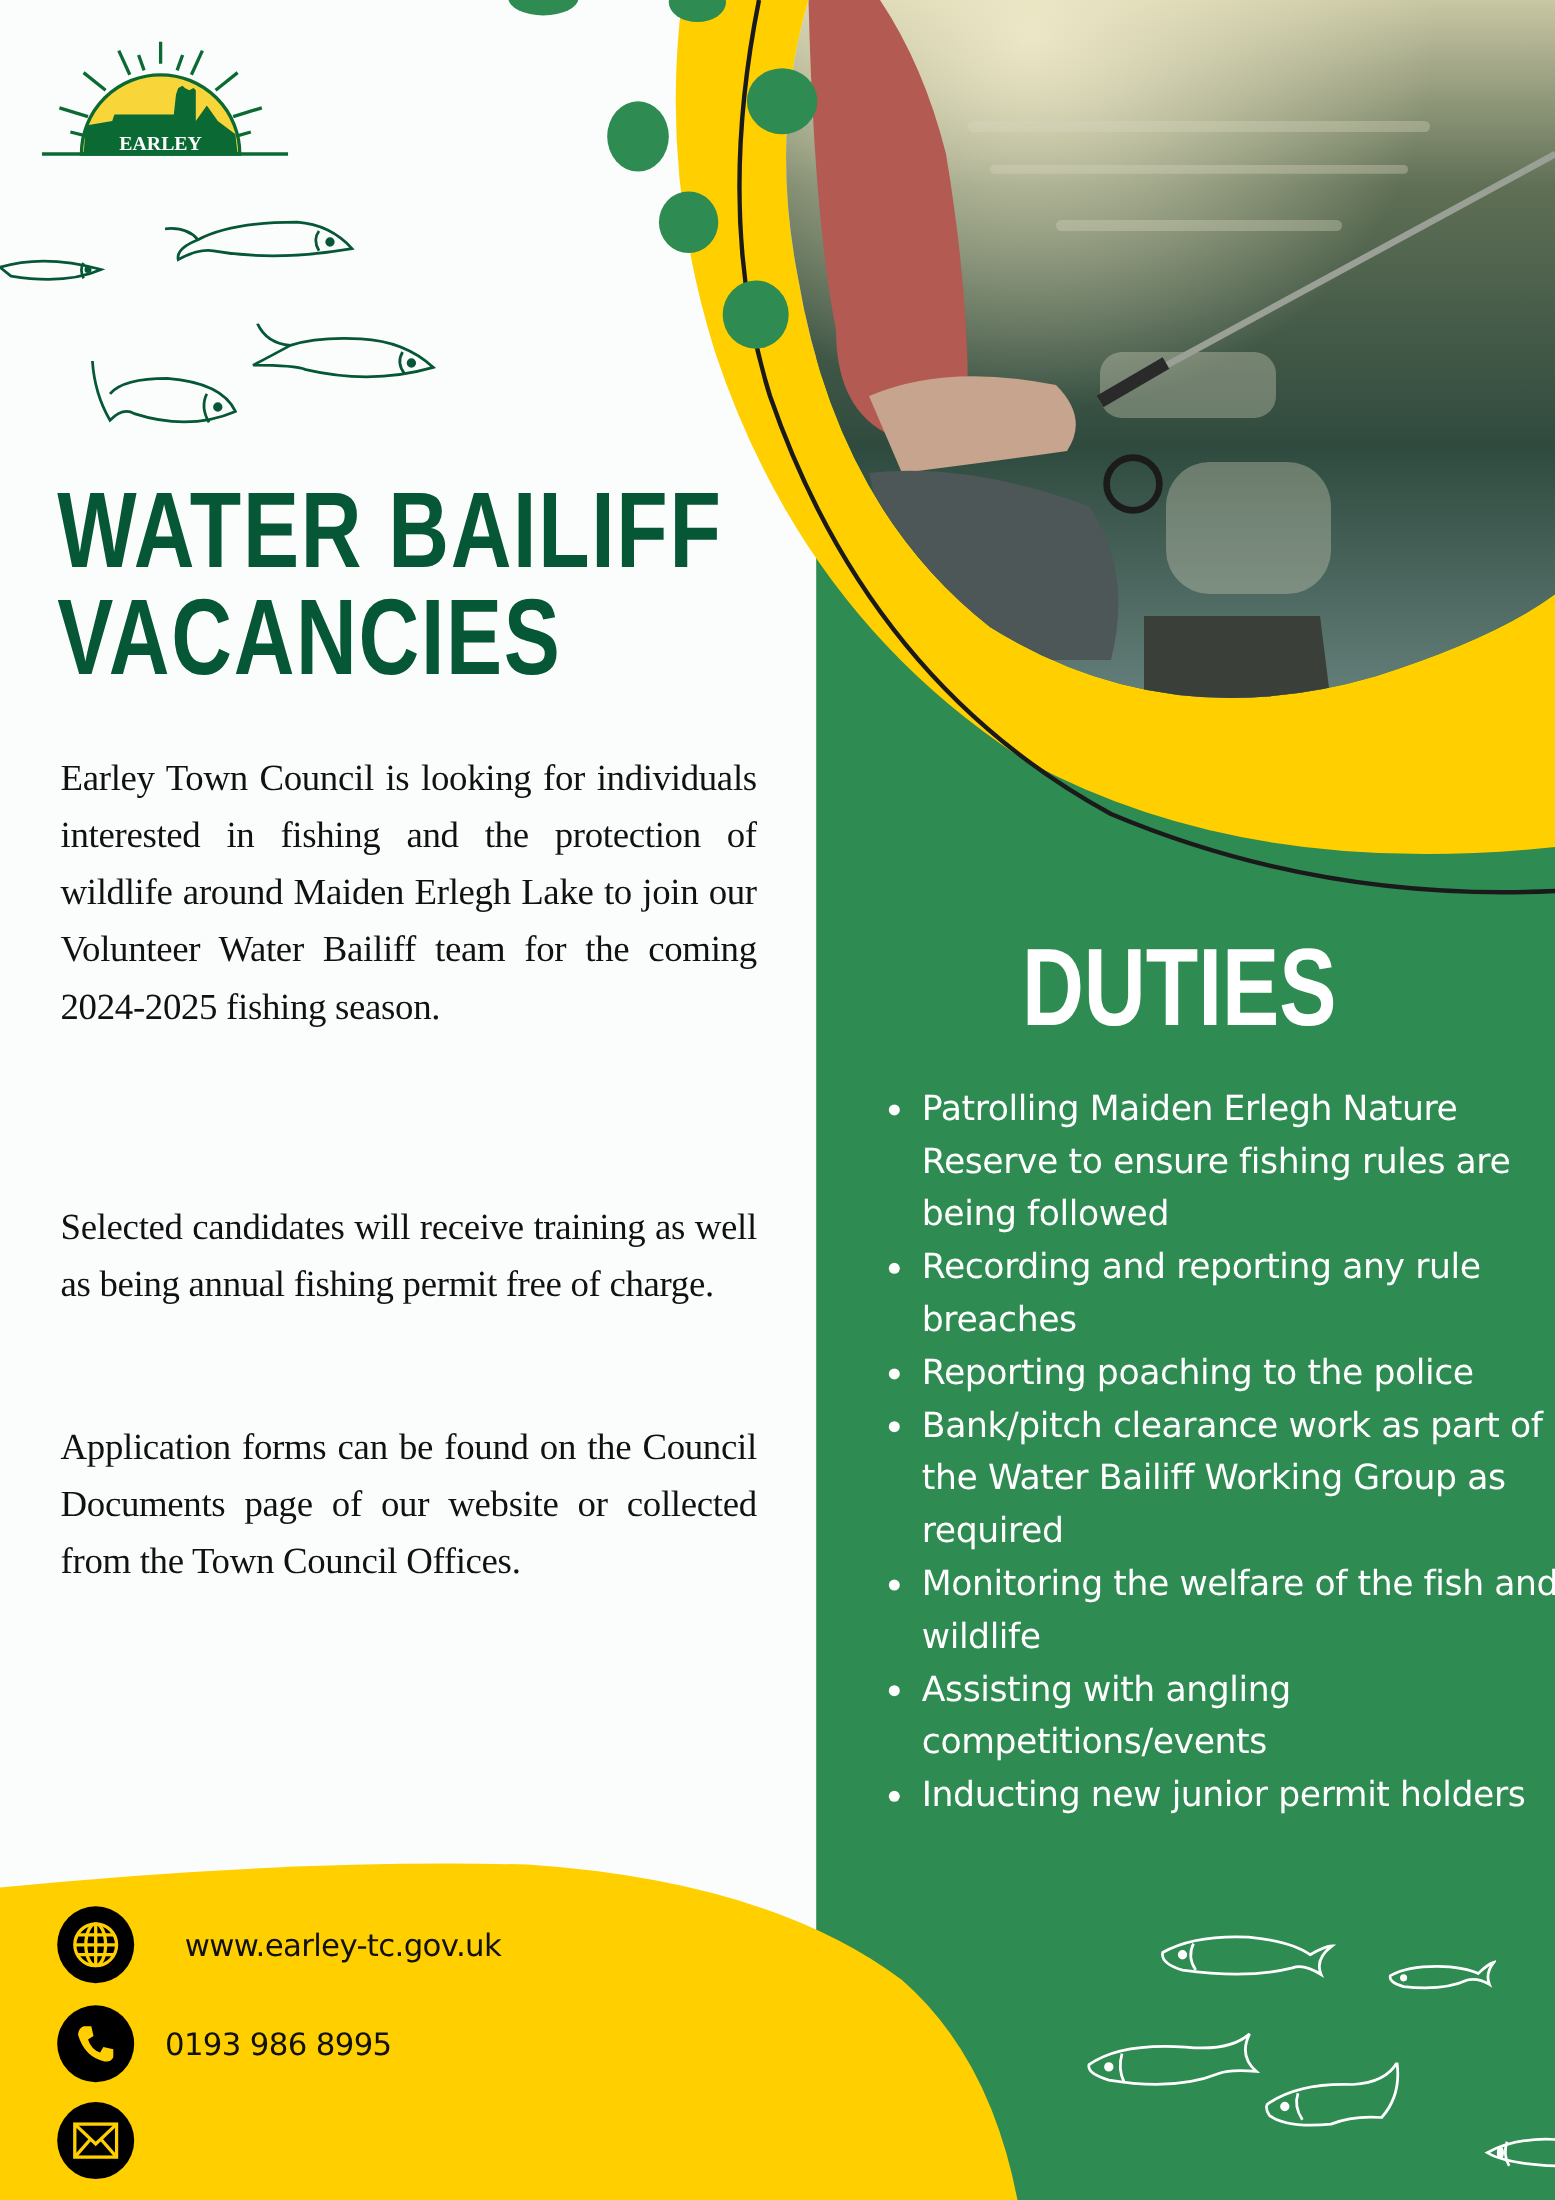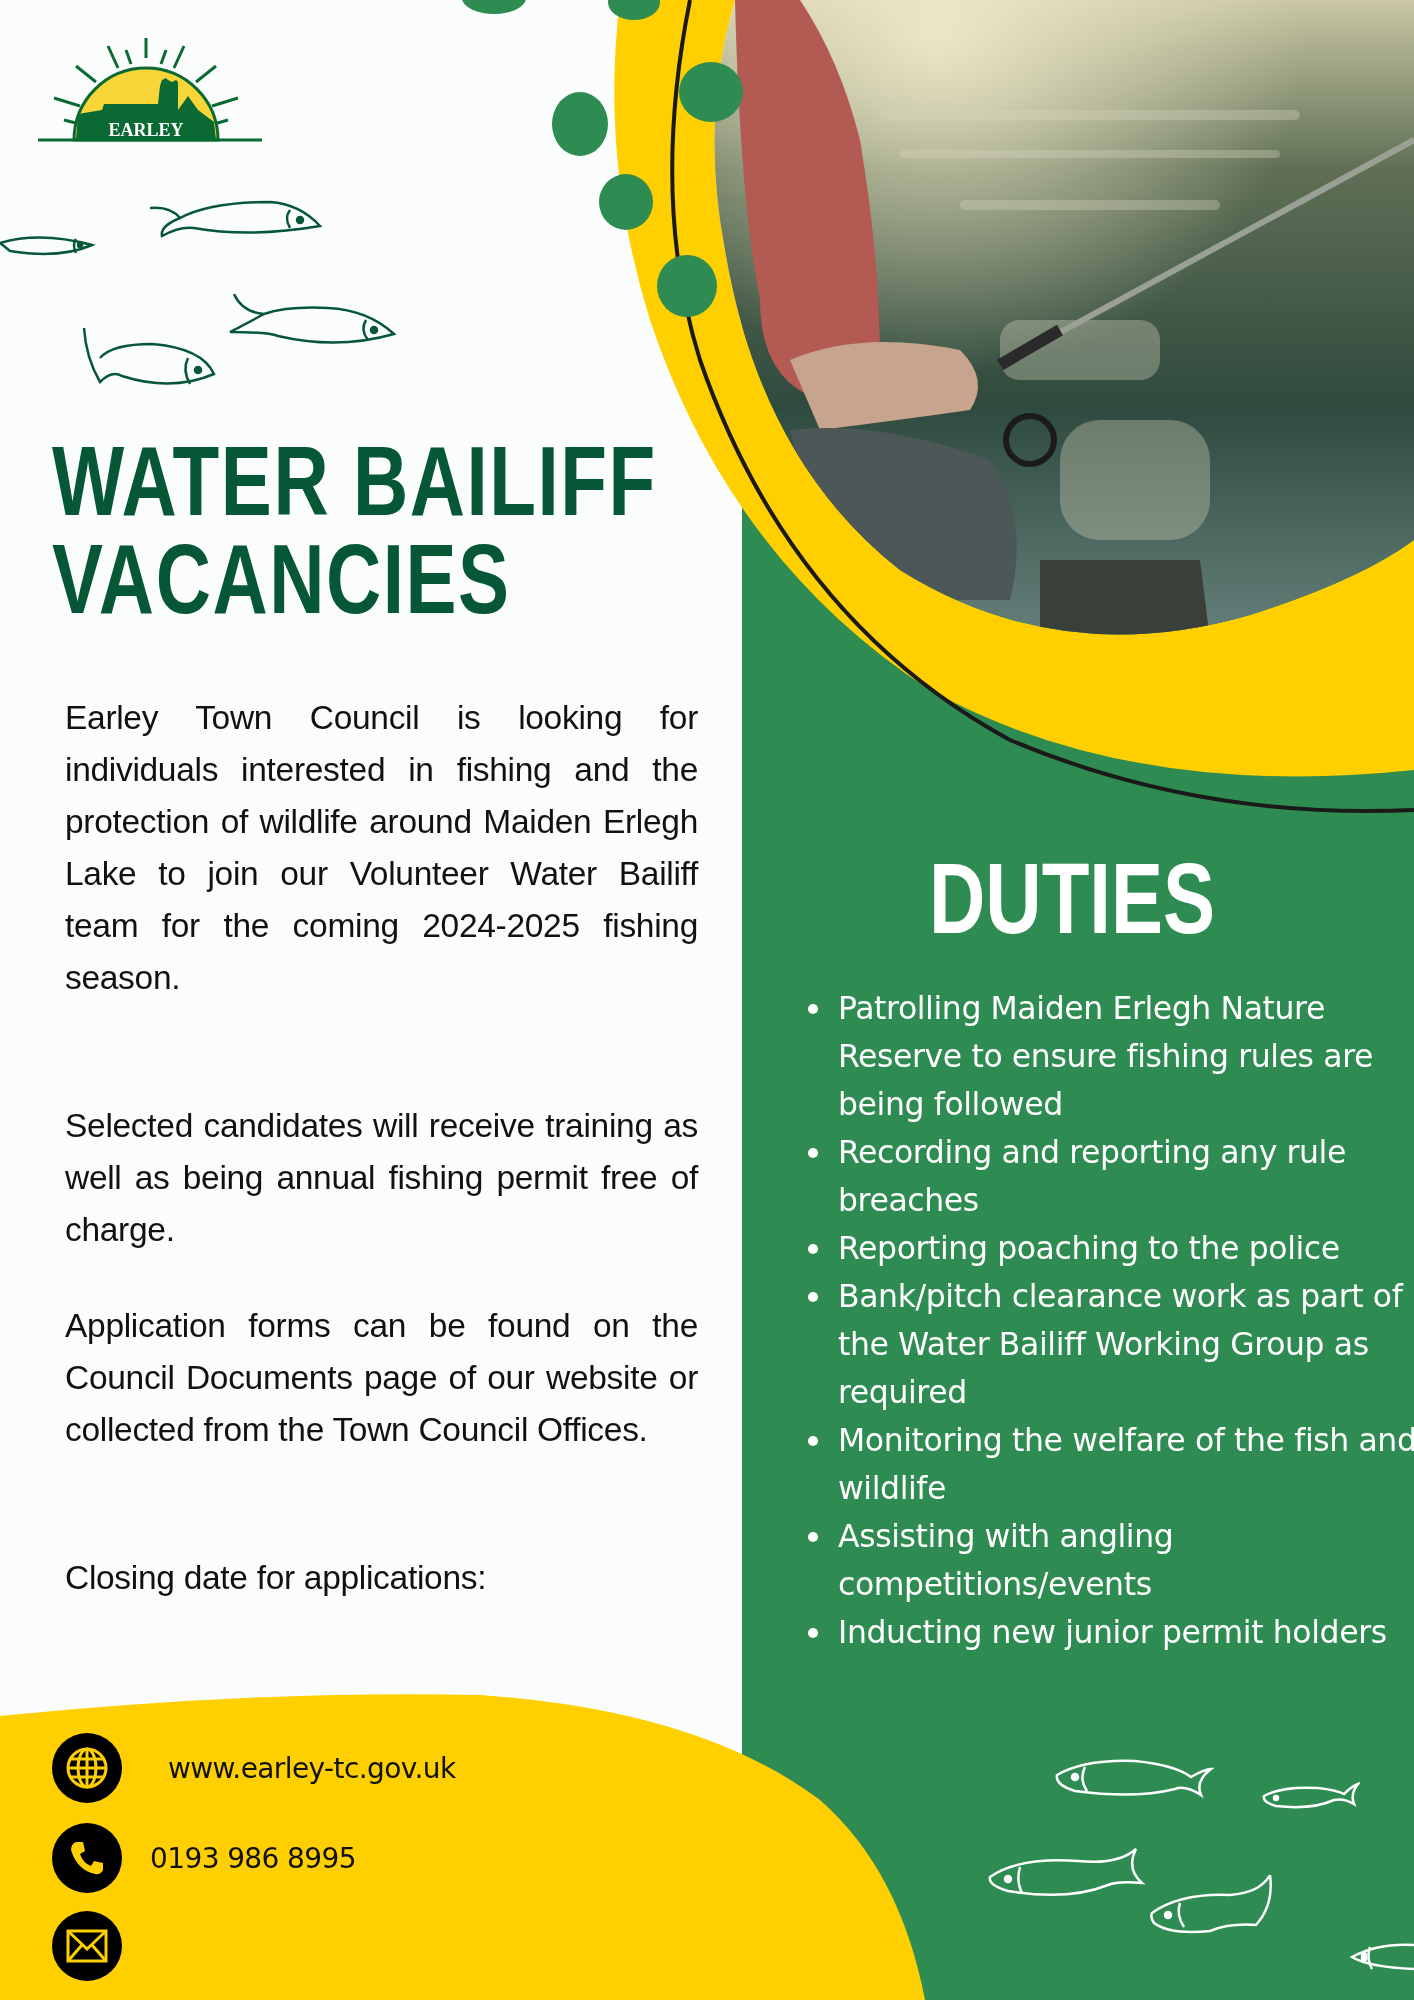--- a/index.html
+++ b/index.html
@@ -3,21 +3,21 @@
 <meta charset="utf-8">
 <style>
   html, body { margin:0; padding:0; }
   body { width:1414px; height:2000px; position:relative; overflow:hidden; background:#fbfdfd; font-family:"DejaVu Sans", sans-serif; }
   .abs { position:absolute; }
   #green-panel { left:742px; top:0; width:672px; height:2000px; background:#2e8b51; }
   #deco { left:0; top:0; width:1414px; height:2000px; }
   #logo { left:38px; top:36px; width:224px; height:108px; }
   .fish { position:absolute; }
   #title { left:52px; top:432px; margin:0; font-family:"Liberation Sans", sans-serif; font-weight:bold; font-size:98px; line-height:98px; color:#065735; letter-spacing:2px; transform:scaleX(0.78); transform-origin:left top; white-space:nowrap; }
-  .body-text { position:absolute; left:53px; width:633px; font-family:Liberation Sans, sans-serif; font-size:33.5px; line-height:52px; color:#111; text-align:justify; margin:12px; letter-spacing:-0.3px; }
+  .body-text { position:absolute; left:53px; width:633px; font-family:Liberation Serif, serif; font-size:33.5px; line-height:52px; color:#111; text-align:justify; margin:2px; letter-spacing:-0.3px; }
   .last-left { text-align-last:left; }
   #duties-title { left:742px; top:848px; width:660px; text-align:center; margin:0; font-family:"Liberation Sans", sans-serif; font-weight:bold; font-size:100px; line-height:100px; color:#ffffff; transform:scaleX(0.78); transform-origin:center top; }
   #duties-list { left:800px; top:984px; width:590px; margin:0; padding:0 0 0 38px; list-style:none; color:#fff; font-family:"DejaVu Sans", sans-serif; font-size:31.5px; line-height:48px; letter-spacing:-0.4px; }
   #duties-list li { position:relative; }
   #duties-list li::before { content:""; position:absolute; left:-30px; top:20px; width:10px; height:10px; border-radius:50%; background:#fff; }
   .contact { position:absolute; left:52px; display:flex; align-items:center; }
   .contact-icon { width:70px; height:70px; border-radius:50%; background:#000; display:flex; align-items:center; justify-content:center; }
   .contact-text { margin-left:46px; font-family:"DejaVu Sans", sans-serif; font-size:28px; color:#111; letter-spacing:-0.6px; }
 </style>
 </head>
@@ -169,21 +169,21 @@
 
 <h1 id="title" class="abs">
   <span>WATER BAILIFF</span><br>
   <span>VACANCIES</span>
 </h1>
 
 <p class="body-text last-left" style="top:680px">Earley Town Council is looking for individuals interested in fishing and the protection of wildlife around Maiden Erlegh Lake to join our Volunteer Water Bailiff team for the coming 2024-2025 fishing season.</p>
 <p class="body-text last-left" style="top:1088px">Selected candidates will receive training as well as being annual fishing permit free of charge.</p>
 <p class="body-text last-left" style="top:1288px">Application forms can be found on the Council Documents page of our website or collected from the Town Council Offices.</p>
 <p class="body-text" style="top:1540px; text-align:left">
-  <span>Closing date for applications:</span><br>
+  <br>
 </p>
 
 <h2 id="duties-title" class="abs">DUTIES</h2>
 <ul id="duties-list" class="abs">
   <li>Patrolling Maiden Erlegh Nature Reserve to ensure fishing rules are being followed</li>
   <li>Recording and reporting any rule breaches</li>
   <li>Reporting poaching to the police</li>
   <li>Bank/pitch clearance work as part of the Water Bailiff Working Group as required</li>
   <li>Monitoring the welfare of the fish and wildlife</li>
   <li>Assisting with angling competitions/events</li>

